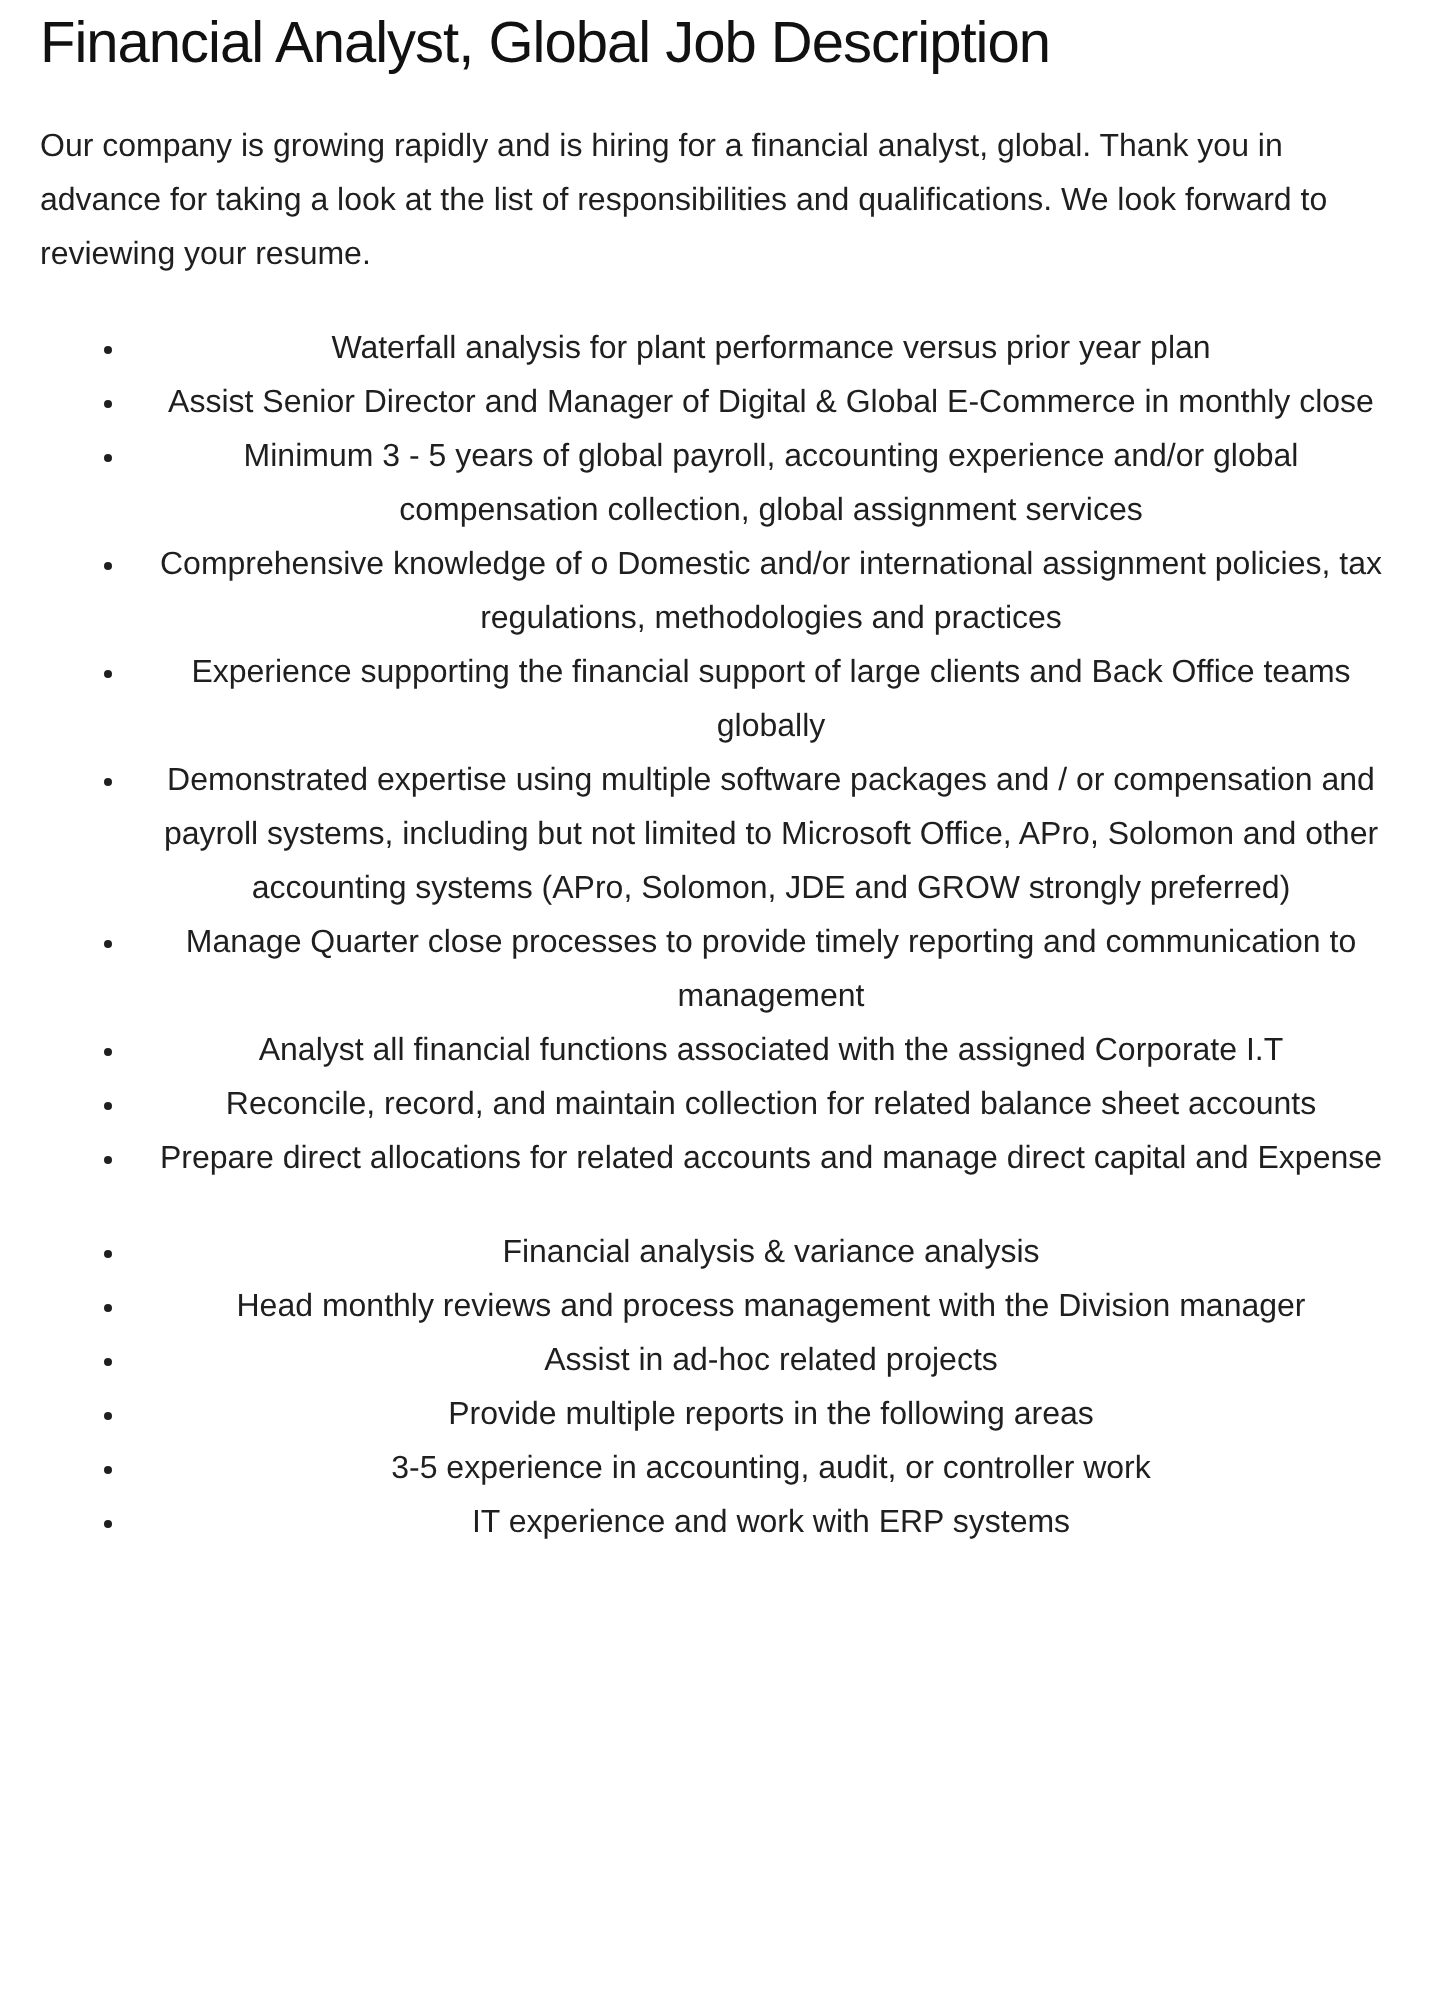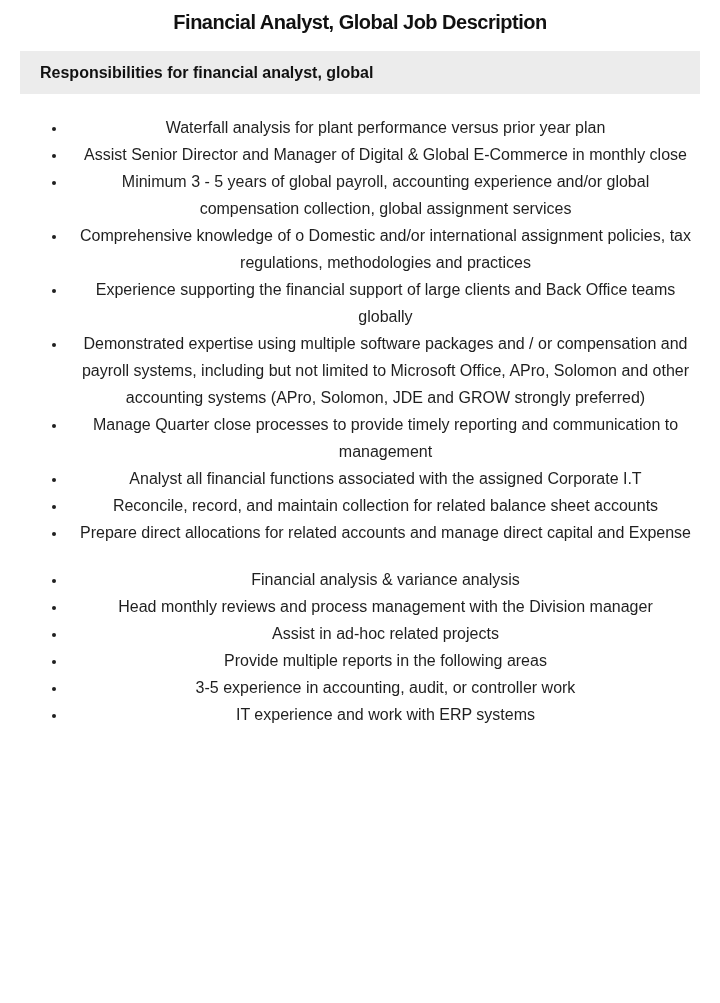--- a/index.html
+++ b/index.html
@@ -17,24 +17,24 @@
     width: 720px;
     min-height: 1003px;
     font-family: "Liberation Sans", "DejaVu Sans", sans-serif;
     color: var(--text-color);
   }
   .page {
     padding: 0 20px 30px 20px;
   }
   h1.page-title {
     margin: 6px 0 0 0;
-    text-align: center;
-    font-size: 20px;
+    text-align: left;
+    font-size: 29px;
     line-height: 32px;
-    font-weight: bold;
+    font-weight: normal;
     letter-spacing: -0.5px;
     color: var(--title-color);
   }
   p.intro {
     margin: 22px 0 0 0;
     font-size: 16px;
     line-height: 27px;
     color: var(--text-color);
   }
   .section-heading {
@@ -62,23 +62,23 @@
   }
   section { margin: 0; }
 </style>
 </head>
 <body>
 
 <div class="page">
 
   <h1 class="page-title">Financial Analyst, Global Job Description</h1>
 
+  <p class="intro">Our company is growing rapidly and is hiring for a financial analyst, global. Thank you in advance for taking a look at the list of responsibilities and qualifications. We look forward to reviewing your resume.</p>
 
   <section>
-    <div class="section-heading">Responsibilities for financial analyst, global</div>
     <ul class="bullet-list">
         <li>Waterfall analysis for plant performance versus prior year plan</li>
         <li>Assist Senior Director and Manager of Digital &amp; Global E-Commerce in monthly close</li>
         <li>Minimum 3 - 5 years of global payroll, accounting experience and/or global compensation collection, global assignment services</li>
         <li>Comprehensive knowledge of o Domestic and/or international assignment policies, tax regulations, methodologies and practices</li>
         <li>Experience supporting the financial support of large clients and Back Office teams globally</li>
         <li>Demonstrated expertise using multiple software packages and / or compensation and payroll systems, including but not limited to Microsoft Office, APro, Solomon and other accounting systems (APro, Solomon, JDE and GROW strongly preferred)</li>
         <li>Manage Quarter close processes to provide timely reporting and communication to management</li>
         <li>Analyst all financial functions associated with the assigned Corporate I.T</li>
         <li>Reconcile, record, and maintain collection for related balance sheet accounts</li>

